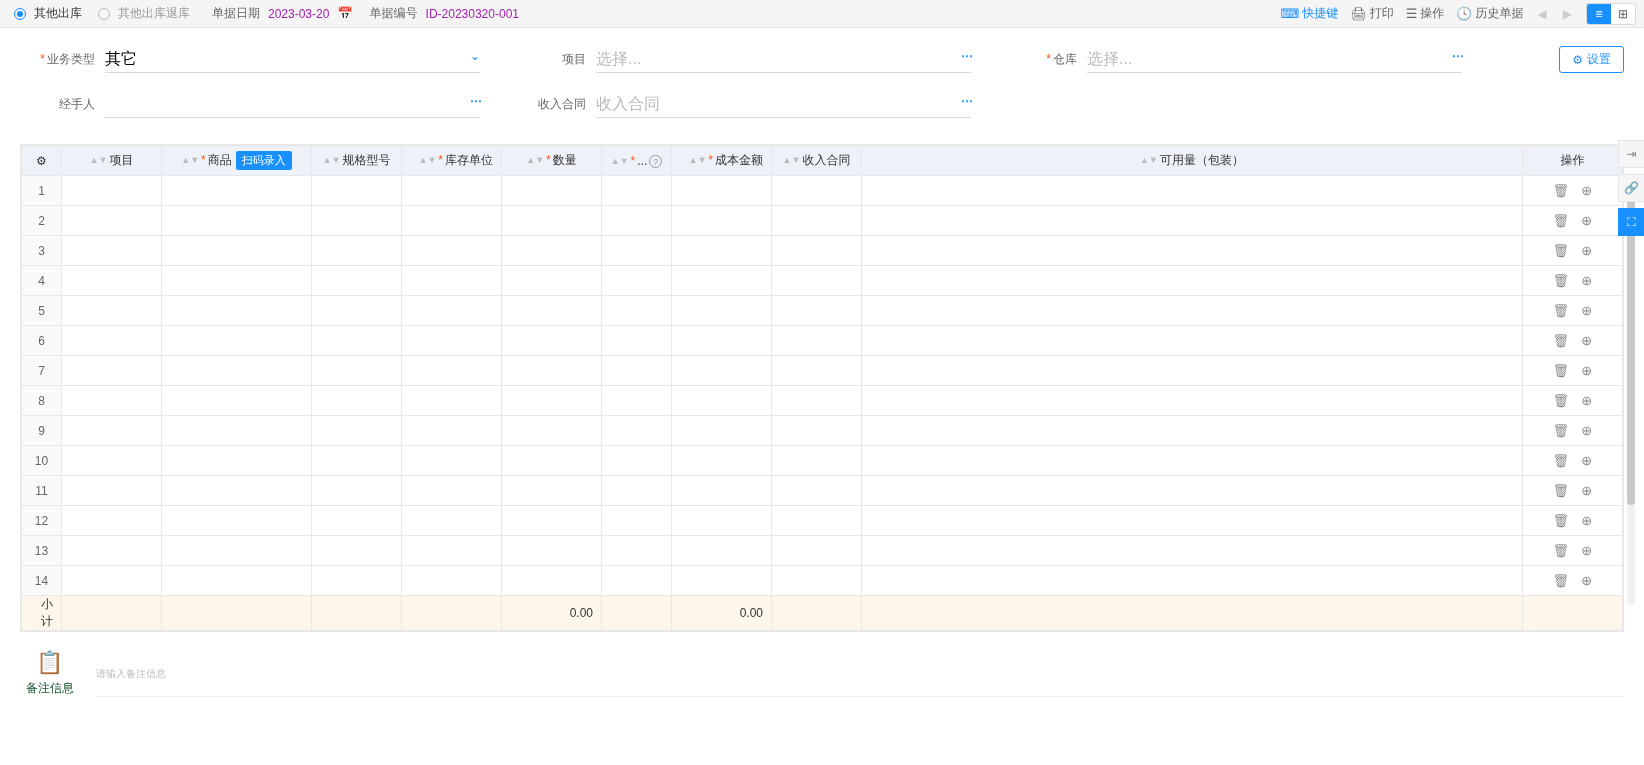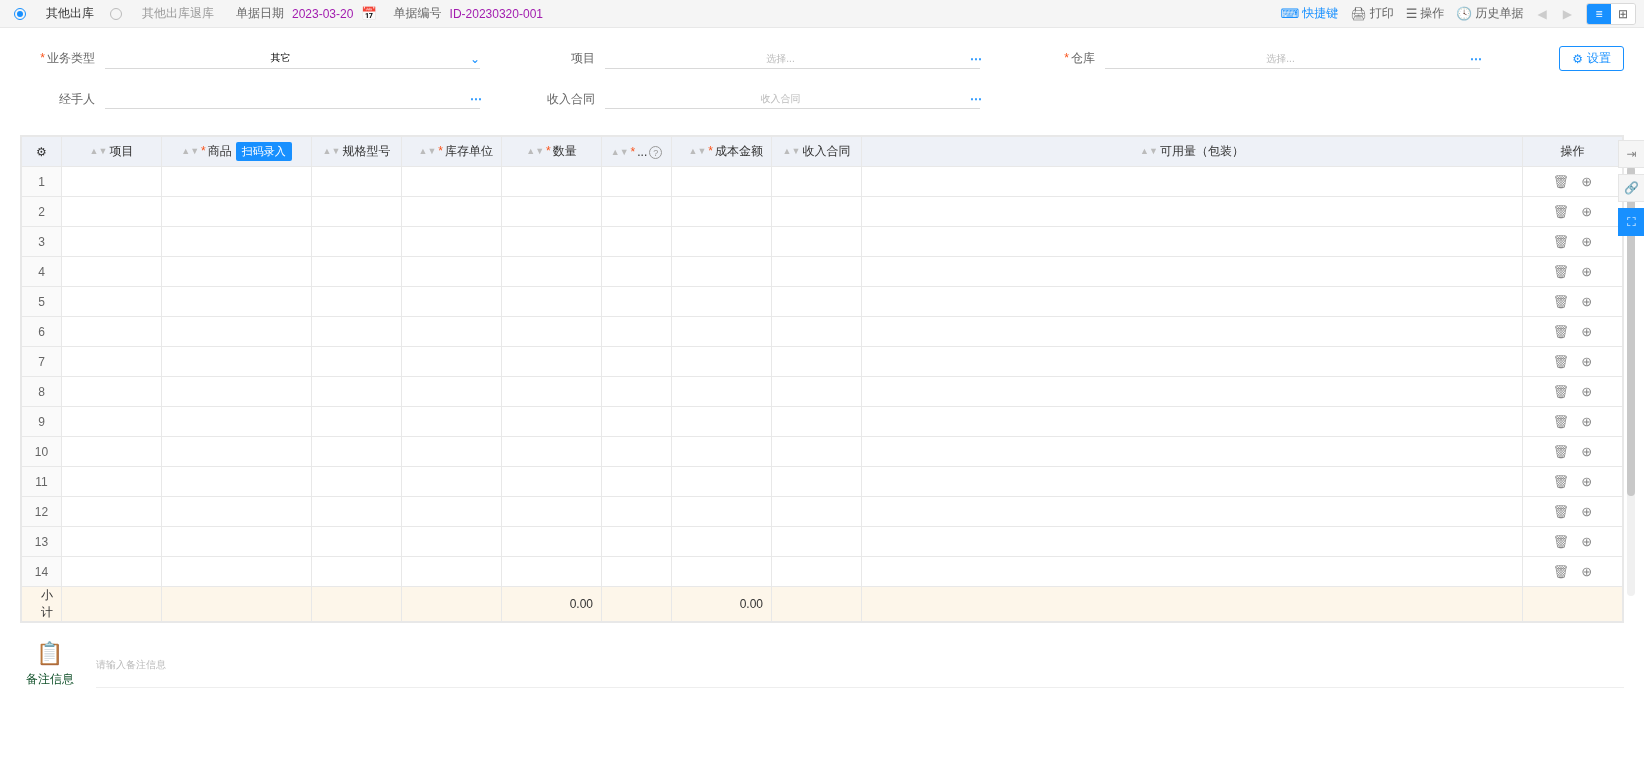--- a/index.html
+++ b/index.html
@@ -1,44 +1,44 @@
 <!DOCTYPE html>
 <html><head>
 <meta charset="utf-8">
 <style>
 * { margin: 0; padding: 0; box-sizing: border-box; }
 body { font-family: "Microsoft YaHei", Arial, sans-serif; font-size: 12px; color: #333; background: #fff; }
 
 .header { display: flex; align-items: center; height: 28px; background: #f5f5f5; border-bottom: 1px solid #e8e8e8; padding: 0 8px; }
 .header-left { display: flex; align-items: center; gap: 4px; }
-.radio-item { display: flex; align-items: center; gap: 20px; cursor: pointer; padding: 0 6px; }
+.radio-item { display: flex; align-items: center; gap: 8px; cursor: pointer; padding: 0 6px; }
 .radio-circle { width: 12px; height: 12px; border: 1px solid #1890ff; border-radius: 50%; display: flex; align-items: center; justify-content: center; }
 .radio-circle.inactive { border-color: #bbb; }
 .radio-dot { width: 6px; height: 6px; background: #1890ff; border-radius: 50%; }
 .header-mid { display: flex; align-items: center; gap: 8px; margin-left: 16px; }
 .header-label { color: #666; }
 .header-value { color: #a21caf; }
 .cal-icon { color: #1890ff; font-size: 13px; }
 .header-right { margin-left: auto; display: flex; align-items: center; gap: 12px; }
 .hr-item { display: flex; align-items: center; gap: 3px; cursor: pointer; color: #666; }
 .hr-item.blue { color: #1890ff; }
 .hr-icon { font-size: 13px; }
 .nav-arrow { color: #ccc; cursor: pointer; padding: 0 2px; }
 .view-toggle { display: flex; border: 1px solid #d9d9d9; border-radius: 3px; overflow: hidden; }
 .view-btn { width: 24px; height: 20px; display: flex; align-items: center; justify-content: center; cursor: pointer; }
 .view-btn.active { background: #1890ff; color: #fff; }
 .view-btn.inactive { background: #fff; color: #666; }
 
 .form-area { padding: 18px 20px 8px 20px; }
-.form-row { display: flex; gap: 40px; margin-bottom: 18px; }
+.form-row { display: flex; gap: 31px; margin-bottom: 18px; }
 .form-field { display: flex; align-items: center; width: 460px; }
 .form-label { width: 85px; text-align: right; padding-right: 10px; color: #666; }
 .req { color: #fa541c; margin-right: 2px; }
 .field-wrap { flex: 1; position: relative; border-bottom: 1px solid #d9d9d9; }
-.field-wrap input { width: 100%; border: none; padding: 4px 24px 4px 0; font-size: 10px; outline: none; background: transparent; text-align: center; }
+.field-wrap input { width: 100%; border: none; padding: 4px 24px 4px 0; font-size: 16px; outline: none; background: transparent; }
 .field-icon { position: absolute; right: 0; top: 3px; color: #1890ff; cursor: pointer; font-size: 12px; }
 .field-icon.dots { letter-spacing: -2px; font-weight: bold; }
 .settings-btn { border: 1px solid #1890ff; color: #1890ff; background: #fff; padding: 3px 12px; border-radius: 3px; cursor: pointer; display: flex; align-items: center; gap: 4px; font-size: 12px; margin-left: auto; }
 
 .table-wrap { margin: 0 20px; border: 1px solid #e8e8e8; position: relative; }
 .table { width: 100%; border-collapse: collapse; table-layout: fixed; }
 .table th, .table td { border: 1px solid #e8e8e8; height: 30px; padding: 0 8px; font-size: 12px; }
 .table th { background: #eef1f7; font-weight: normal; color: #333; position: relative; }
 .table th .sort { color: #bbb; font-size: 9px; display: inline-flex; flex-direction: column; line-height: 5px; margin-right: 2px; vertical-align: middle; }
 .table td.rownum { text-align: center; color: #666; background: #fafafa; }

